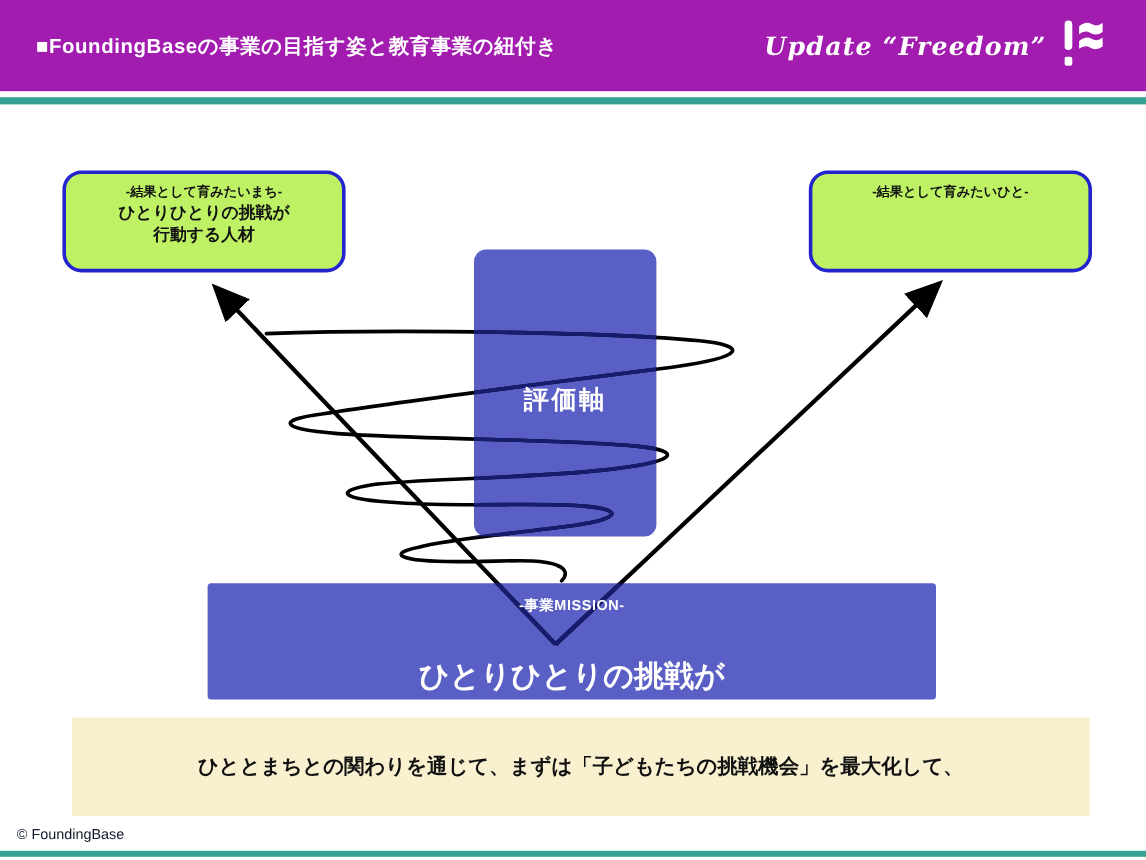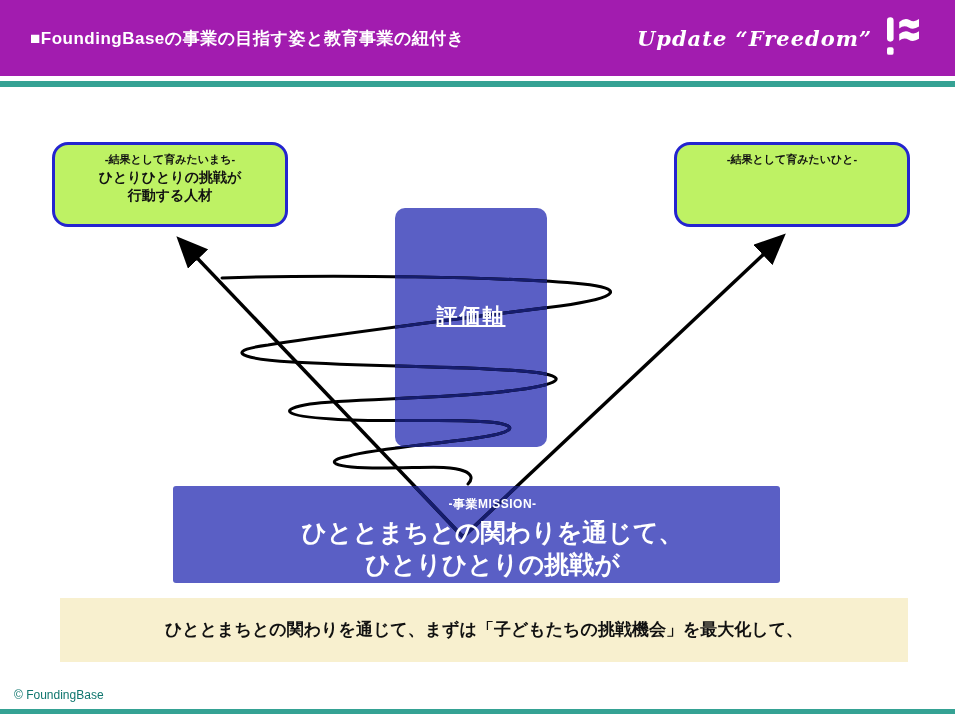--- a/index.html
+++ b/index.html
@@ -19,38 +19,38 @@
   .card{position:absolute;top:142px;width:236px;height:85px;background:#bef264;
         border:3px solid #2424cf;border-radius:16px;box-sizing:border-box;
         text-align:center;padding-top:7px;z-index:3;}
   .card-left{left:52px;} .card-right{left:662px;margin-left:12px;}
   .card-label{font-size:11px;font-weight:bold;color:#111111;}
   .card-main{font-size:14px;font-weight:bold;color:#111111;line-height:1.25;margin-top:2px;}
 
   
   .center-box{position:absolute;left:395px;top:208px;width:152px;height:239px;
               background:#5a5fc5;border-radius:10px;z-index:1;}
-  .center-label{position:absolute;left:395px;top:196px;width:152px;height:240px;z-index:3;
+  .center-label{position:absolute;left:395px;top:213px;width:152px;height:240px;z-index:3;
                 display:flex;align-items:center;justify-content:center;
-                color:#ffffff;font-size:21px;font-weight:bold;letter-spacing:2px;text-decoration:underline;}
+                color:#ffffff;font-size:21px;font-weight:bold;letter-spacing:2px;}
 
   
   .mission-box{position:absolute;left:173px;top:486px;width:607px;height:97px;
                background:#5a5fc5;border-radius:3px;z-index:1;}
   .mission-text{position:absolute;left:173px;top:486px;width:607px;z-index:3;
-                text-align:center;color:#ffffff;margin-left:16px;}
+                text-align:center;color:#ffffff;}
   .mission-label{font-size:12px;font-weight:bold;margin-top:10px;letter-spacing:.5px;}
   .mission-main{font-size:25px;font-weight:bold;line-height:1.28;margin-top:3px;}
 
   
-  .note-box{position:absolute;left:60px;top:598px;width:848px;height:64px;background:#f8f0cf;
+  .note-box{position:absolute;left:60px;top:598px;width:848px;height:82px;background:#f8f0cf;
             display:flex;flex-direction:column;justify-content:center;text-align:center;z-index:1;}
   .note-line{font-size:17px;font-weight:bold;color:#111111;line-height:1.55;}
 
-  .footer{position:absolute;left:14px;top:688px;font-size:12px;color:#0f766e;}
+  .footer{position:absolute;left:14px;top:688px;font-size:12px;color:#0f172a;}
   .bottom-bar{position:absolute;left:0;right:0;bottom:3px;height:5px;background:#35a294;}
 
   svg.diagram{position:absolute;left:0;top:85px;z-index:2;pointer-events:none;}
 </style>
 </head>
 <body>
 
 <div class="slide">
 
   <div class="header">
@@ -138,21 +138,21 @@
       <path d="M463,452 L180,155" fill="none" stroke="#161d6e" stroke-width="3.5"></path>
       <path d="M463,452 L782,152" fill="none" stroke="#161d6e" stroke-width="3.5"></path>
     </g>
   </svg>
 
   <div class="center-label">評価軸</div>
 
   <div class="mission-text">
     <div class="mission-label">-事業MISSION-</div>
     <div class="mission-main">
-      <span>ひととまちとの関わりを通じて、</span><br>
+      <br>
       <span>ひとりひとりの挑戦が</span>
     </div>
   </div>
 
   <div class="note-box">
     <div class="note-line">ひととまちとの関わりを通じて、まずは「子どもたちの挑戦機会」を最大化して、</div>
   </div>
 
   <div class="footer">© FoundingBase</div>
   <div class="bottom-bar"></div>

